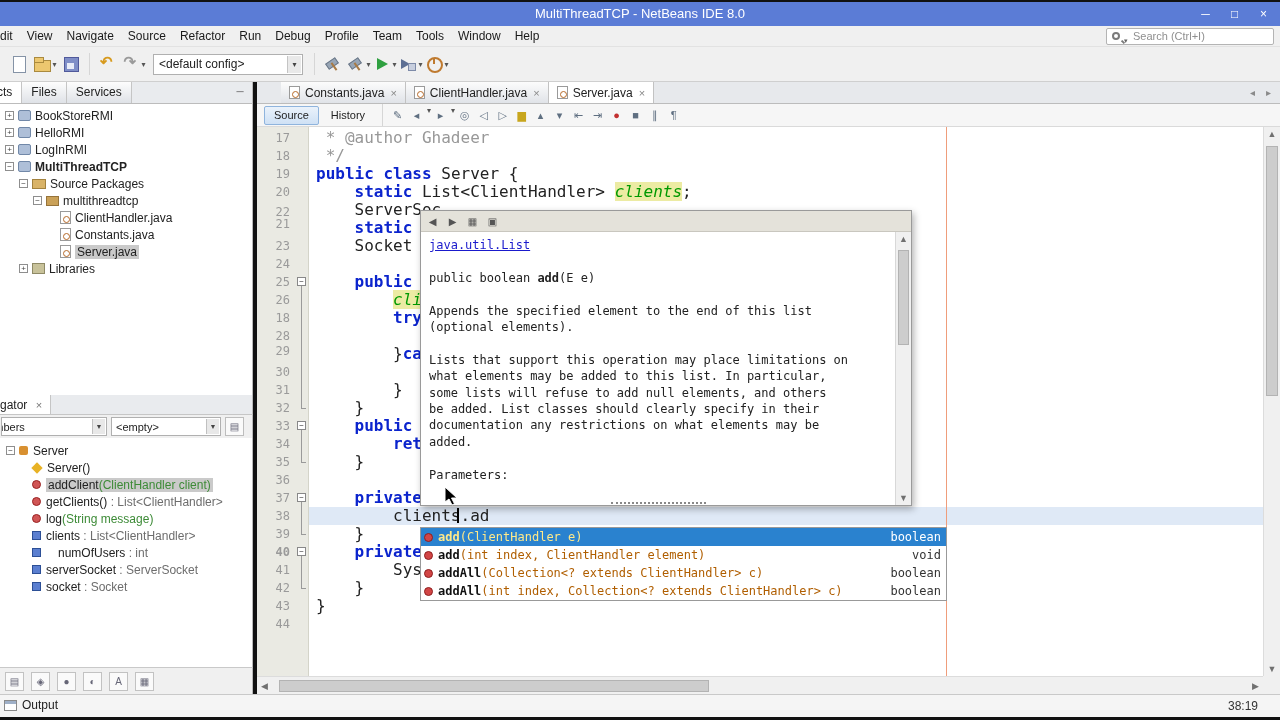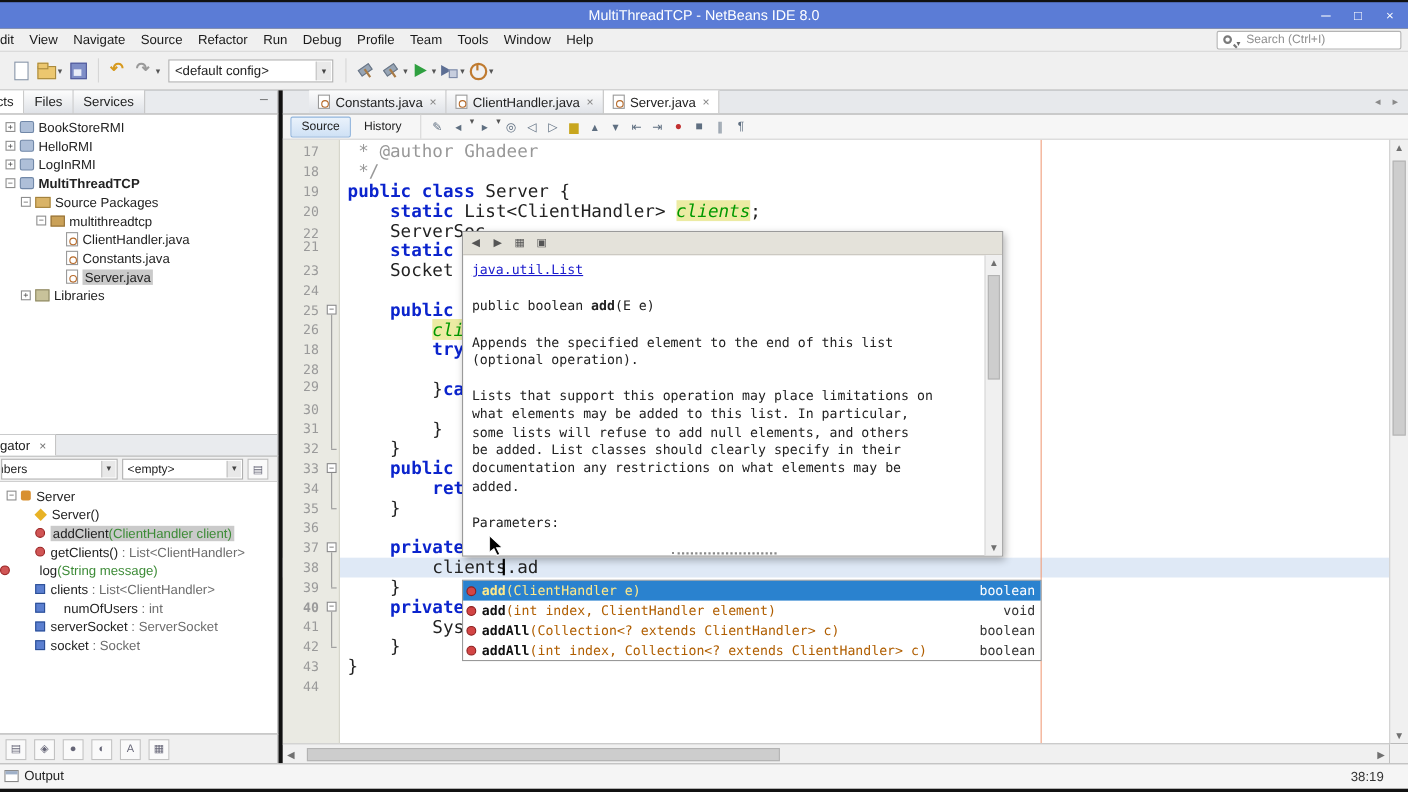--- a/index.html
+++ b/index.html
@@ -312,21 +312,21 @@
       <span><span>Server()</span></span>
     </div>
     <div class="trow" style="padding-left: 32px;">
       <span class="ni ni-method"></span>
       <span class="sel"><span>addClient</span><span class="nav-args">(ClientHandler client)</span></span>
     </div>
     <div class="trow" style="padding-left: 32px;">
       <span class="ni ni-method"></span>
       <span><span>getClients()</span><span class="nav-type"> : List&lt;ClientHandler&gt;</span></span>
     </div>
-    <div class="trow" style=" gap: 22px;">
+    <div class="trow" style="padding-left: 32px;">
       <span class="ni ni-method"></span>
       <span><span>log</span><span class="nav-args">(String message)</span></span>
     </div>
     <div class="trow" style="padding-left: 32px;">
       <span class="ni ni-field"></span>
       <span><span>clients</span><span class="nav-type"> : List&lt;ClientHandler&gt;</span></span>
     </div>
     <div class="trow" style="padding-left: 32px; gap: 12px;">
       <span class="ni ni-field"></span>
       <span><span>numOfUsers</span><span class="nav-type"> : int</span></span>
@@ -498,21 +498,21 @@
       <span class="jbtn">▶</span>
       <span class="jbtn">▦</span>
       <span class="jbtn">▣</span>
     </div>
   <div id="javadoc-body">
       <div class="jline jlink">java.util.List</div>
       <div class="jline">&nbsp;</div>
       <div class="jline"><span>public boolean </span><span class="jname">add</span><span>(E e)</span></div>
       <div class="jline">&nbsp;</div>
       <div class="jline">Appends the specified element to the end of this list</div>
-      <div class="jline">(optional operation).</div>
+      <div class="jline">(optional elements).</div>
       <div class="jline">&nbsp;</div>
       <div class="jline">Lists that support this operation may place limitations on</div>
       <div class="jline">what elements may be added to this list. In particular,</div>
       <div class="jline">some lists will refuse to add null elements, and others</div>
       <div class="jline">be added. List classes should clearly specify in their</div>
       <div class="jline">documentation any restrictions on what elements may be</div>
       <div class="jline">added.</div>
       <div class="jline">&nbsp;</div>
       <div class="jline">Parameters:</div>
     </div>

